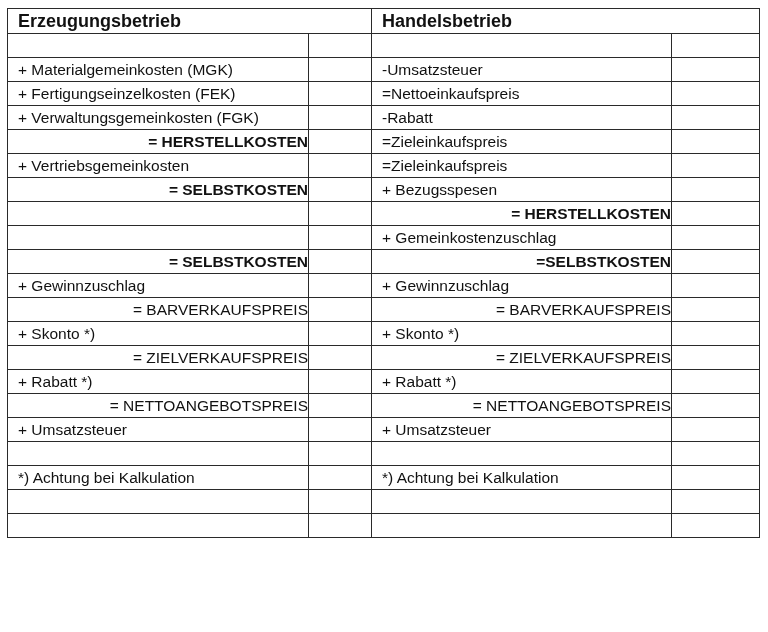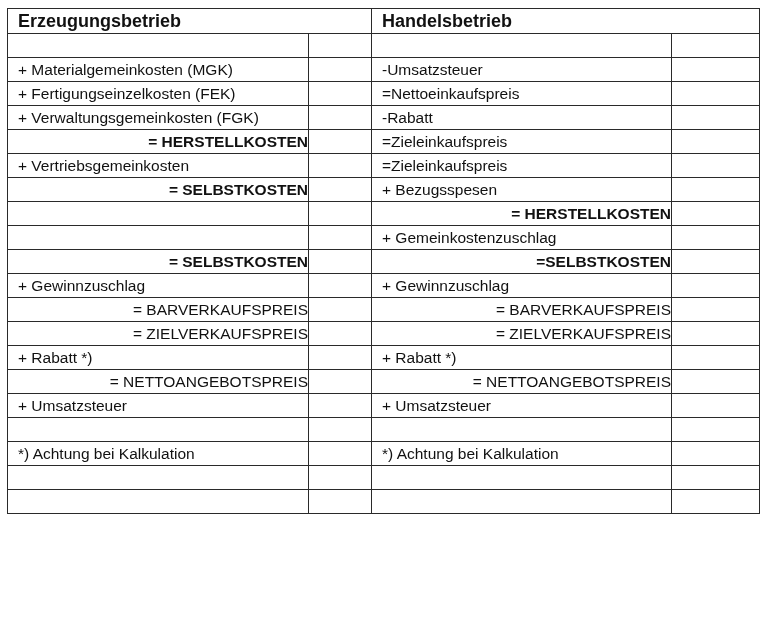--- a/index.html
+++ b/index.html
@@ -127,20 +127,26 @@
         <td>+ Gewinnzuschlag</td>
         <td class="val"></td>
       </tr>
       <tr>
         <td class="right">= BARVERKAUFSPREIS</td>
         <td class="val"></td>
         <td class="right">= BARVERKAUFSPREIS</td>
         <td class="val"></td>
       </tr>
       <tr>
+        <td>+ Skonto  *)</td>
+        <td class="val"></td>
+        <td>+ Skonto  *)</td>
+        <td class="val"></td>
+      </tr>
+      <tr>
         <td class="right">= ZIELVERKAUFSPREIS</td>
         <td class="val"></td>
         <td class="right">= ZIELVERKAUFSPREIS</td>
         <td class="val"></td>
       </tr>
       <tr>
         <td>+ Rabatt  *)</td>
         <td class="val"></td>
         <td>+ Rabatt  *)</td>
         <td class="val"></td>

